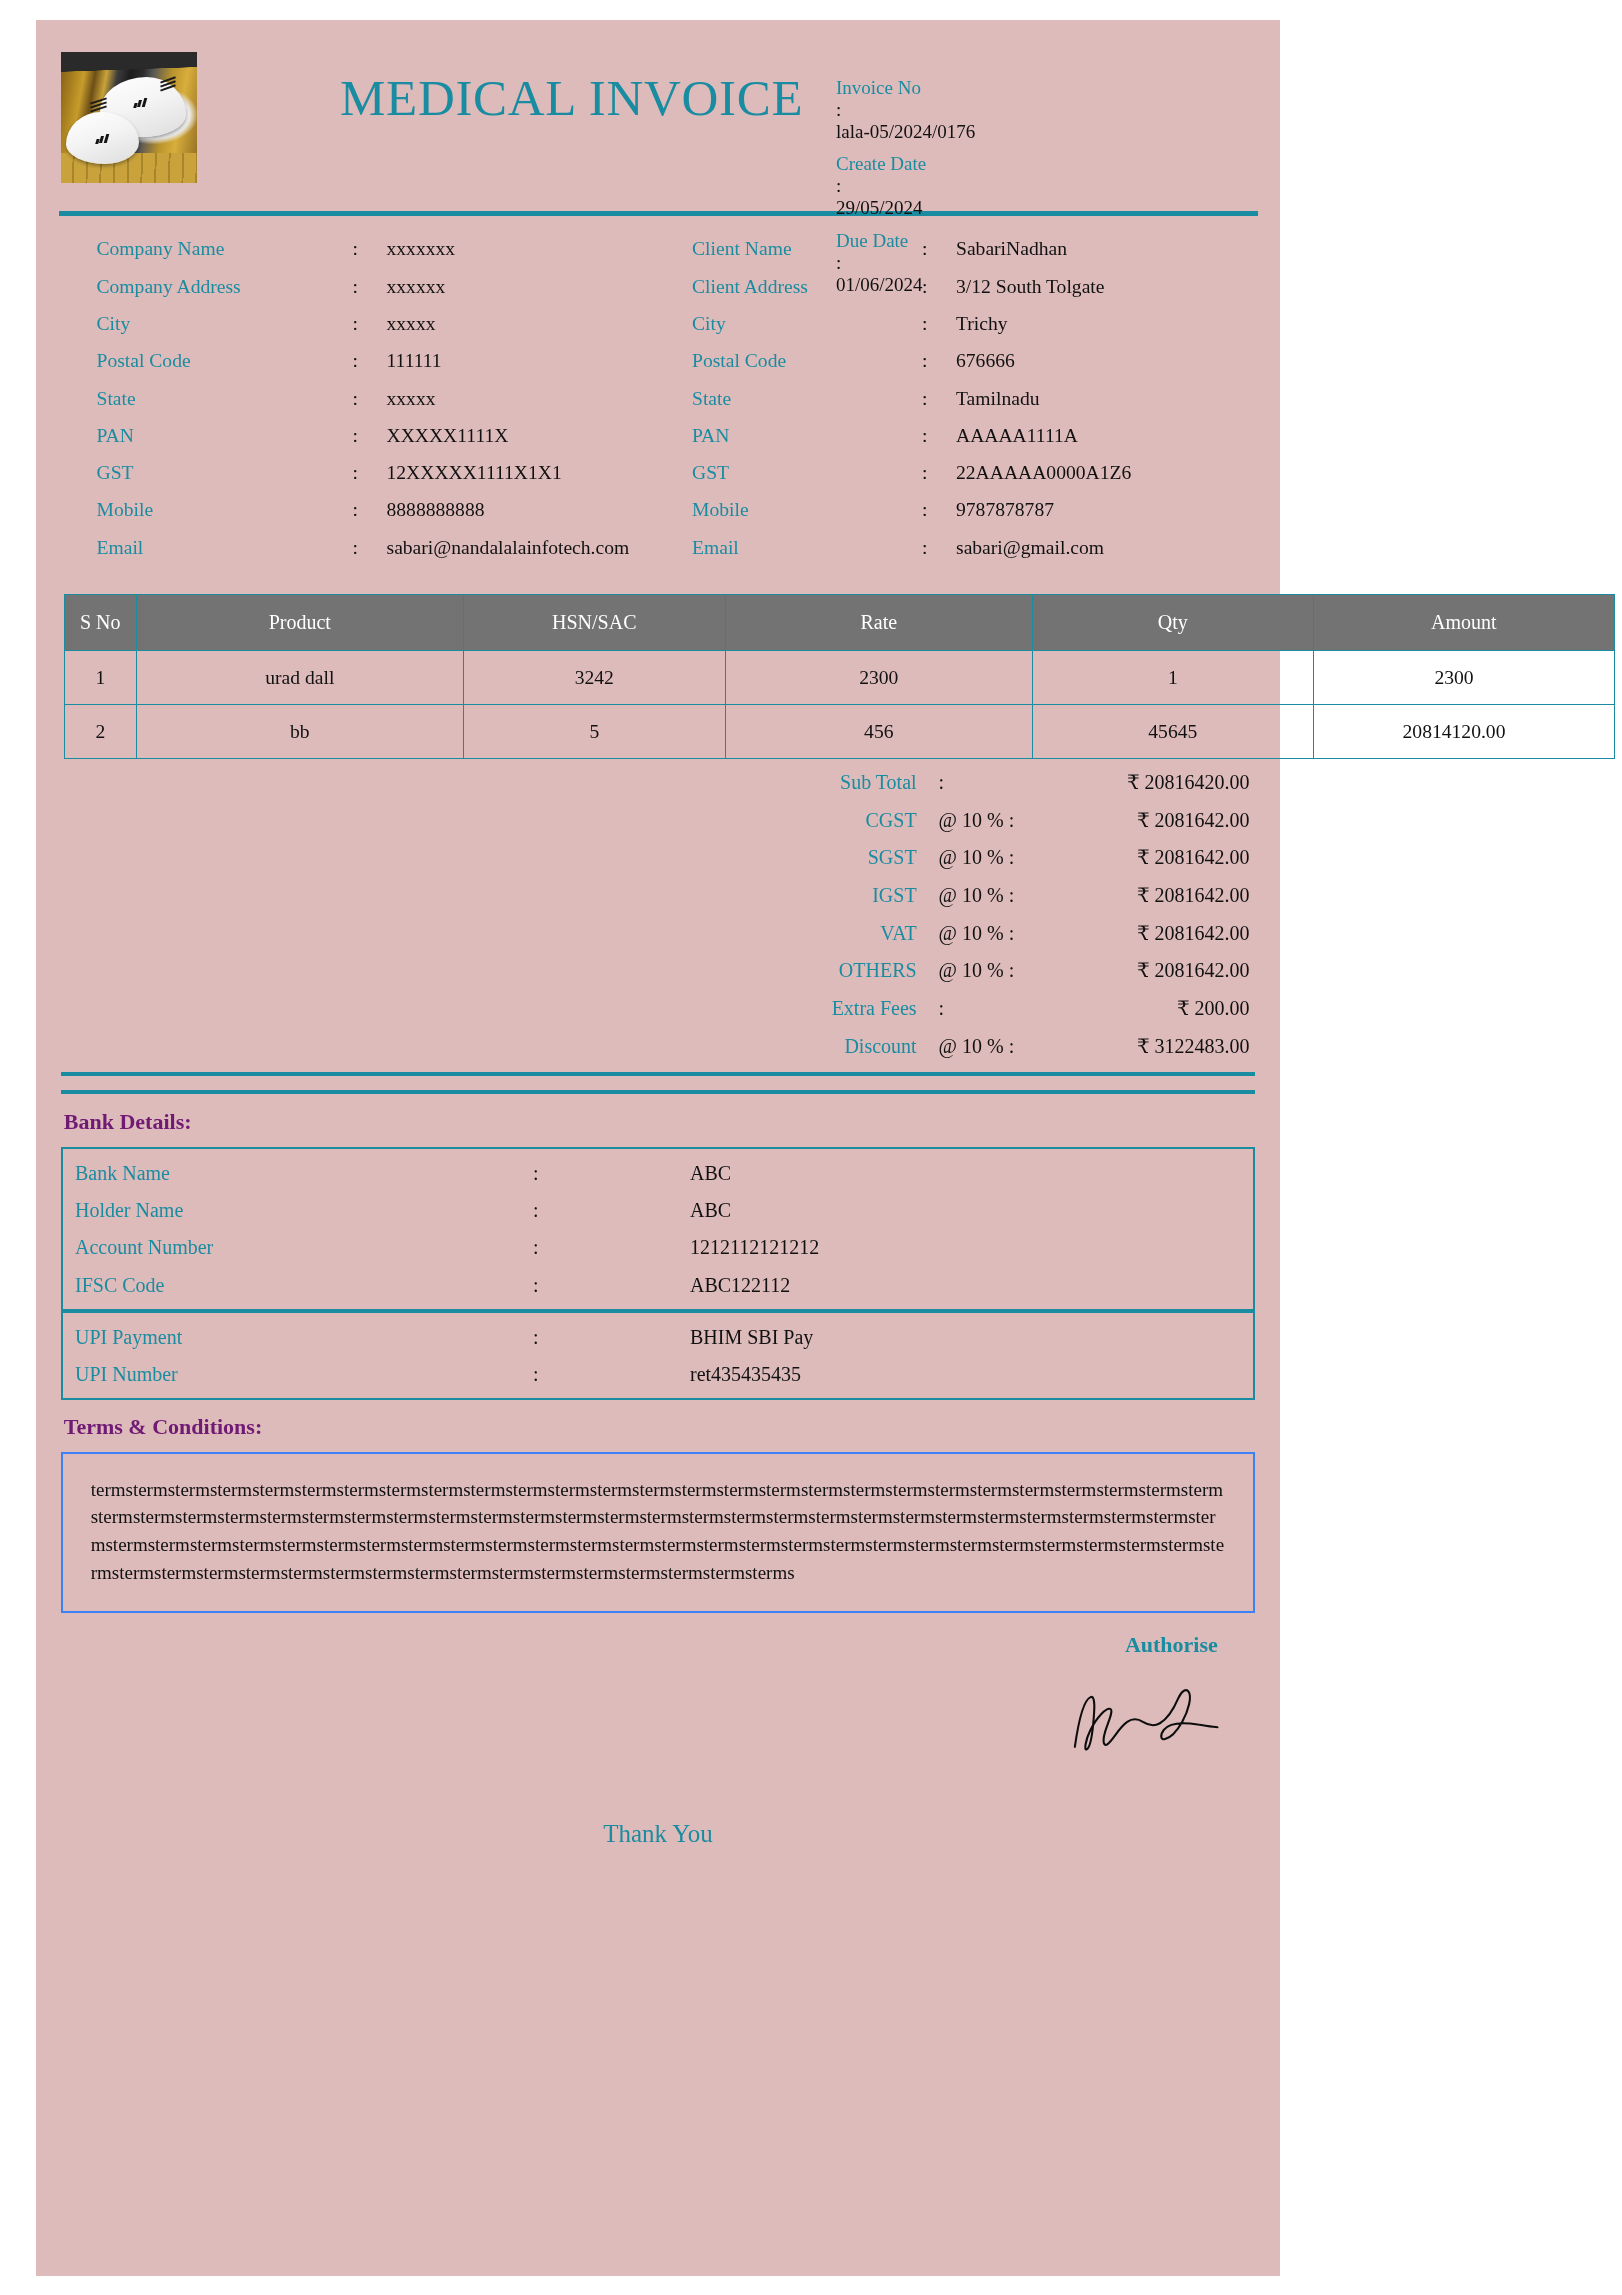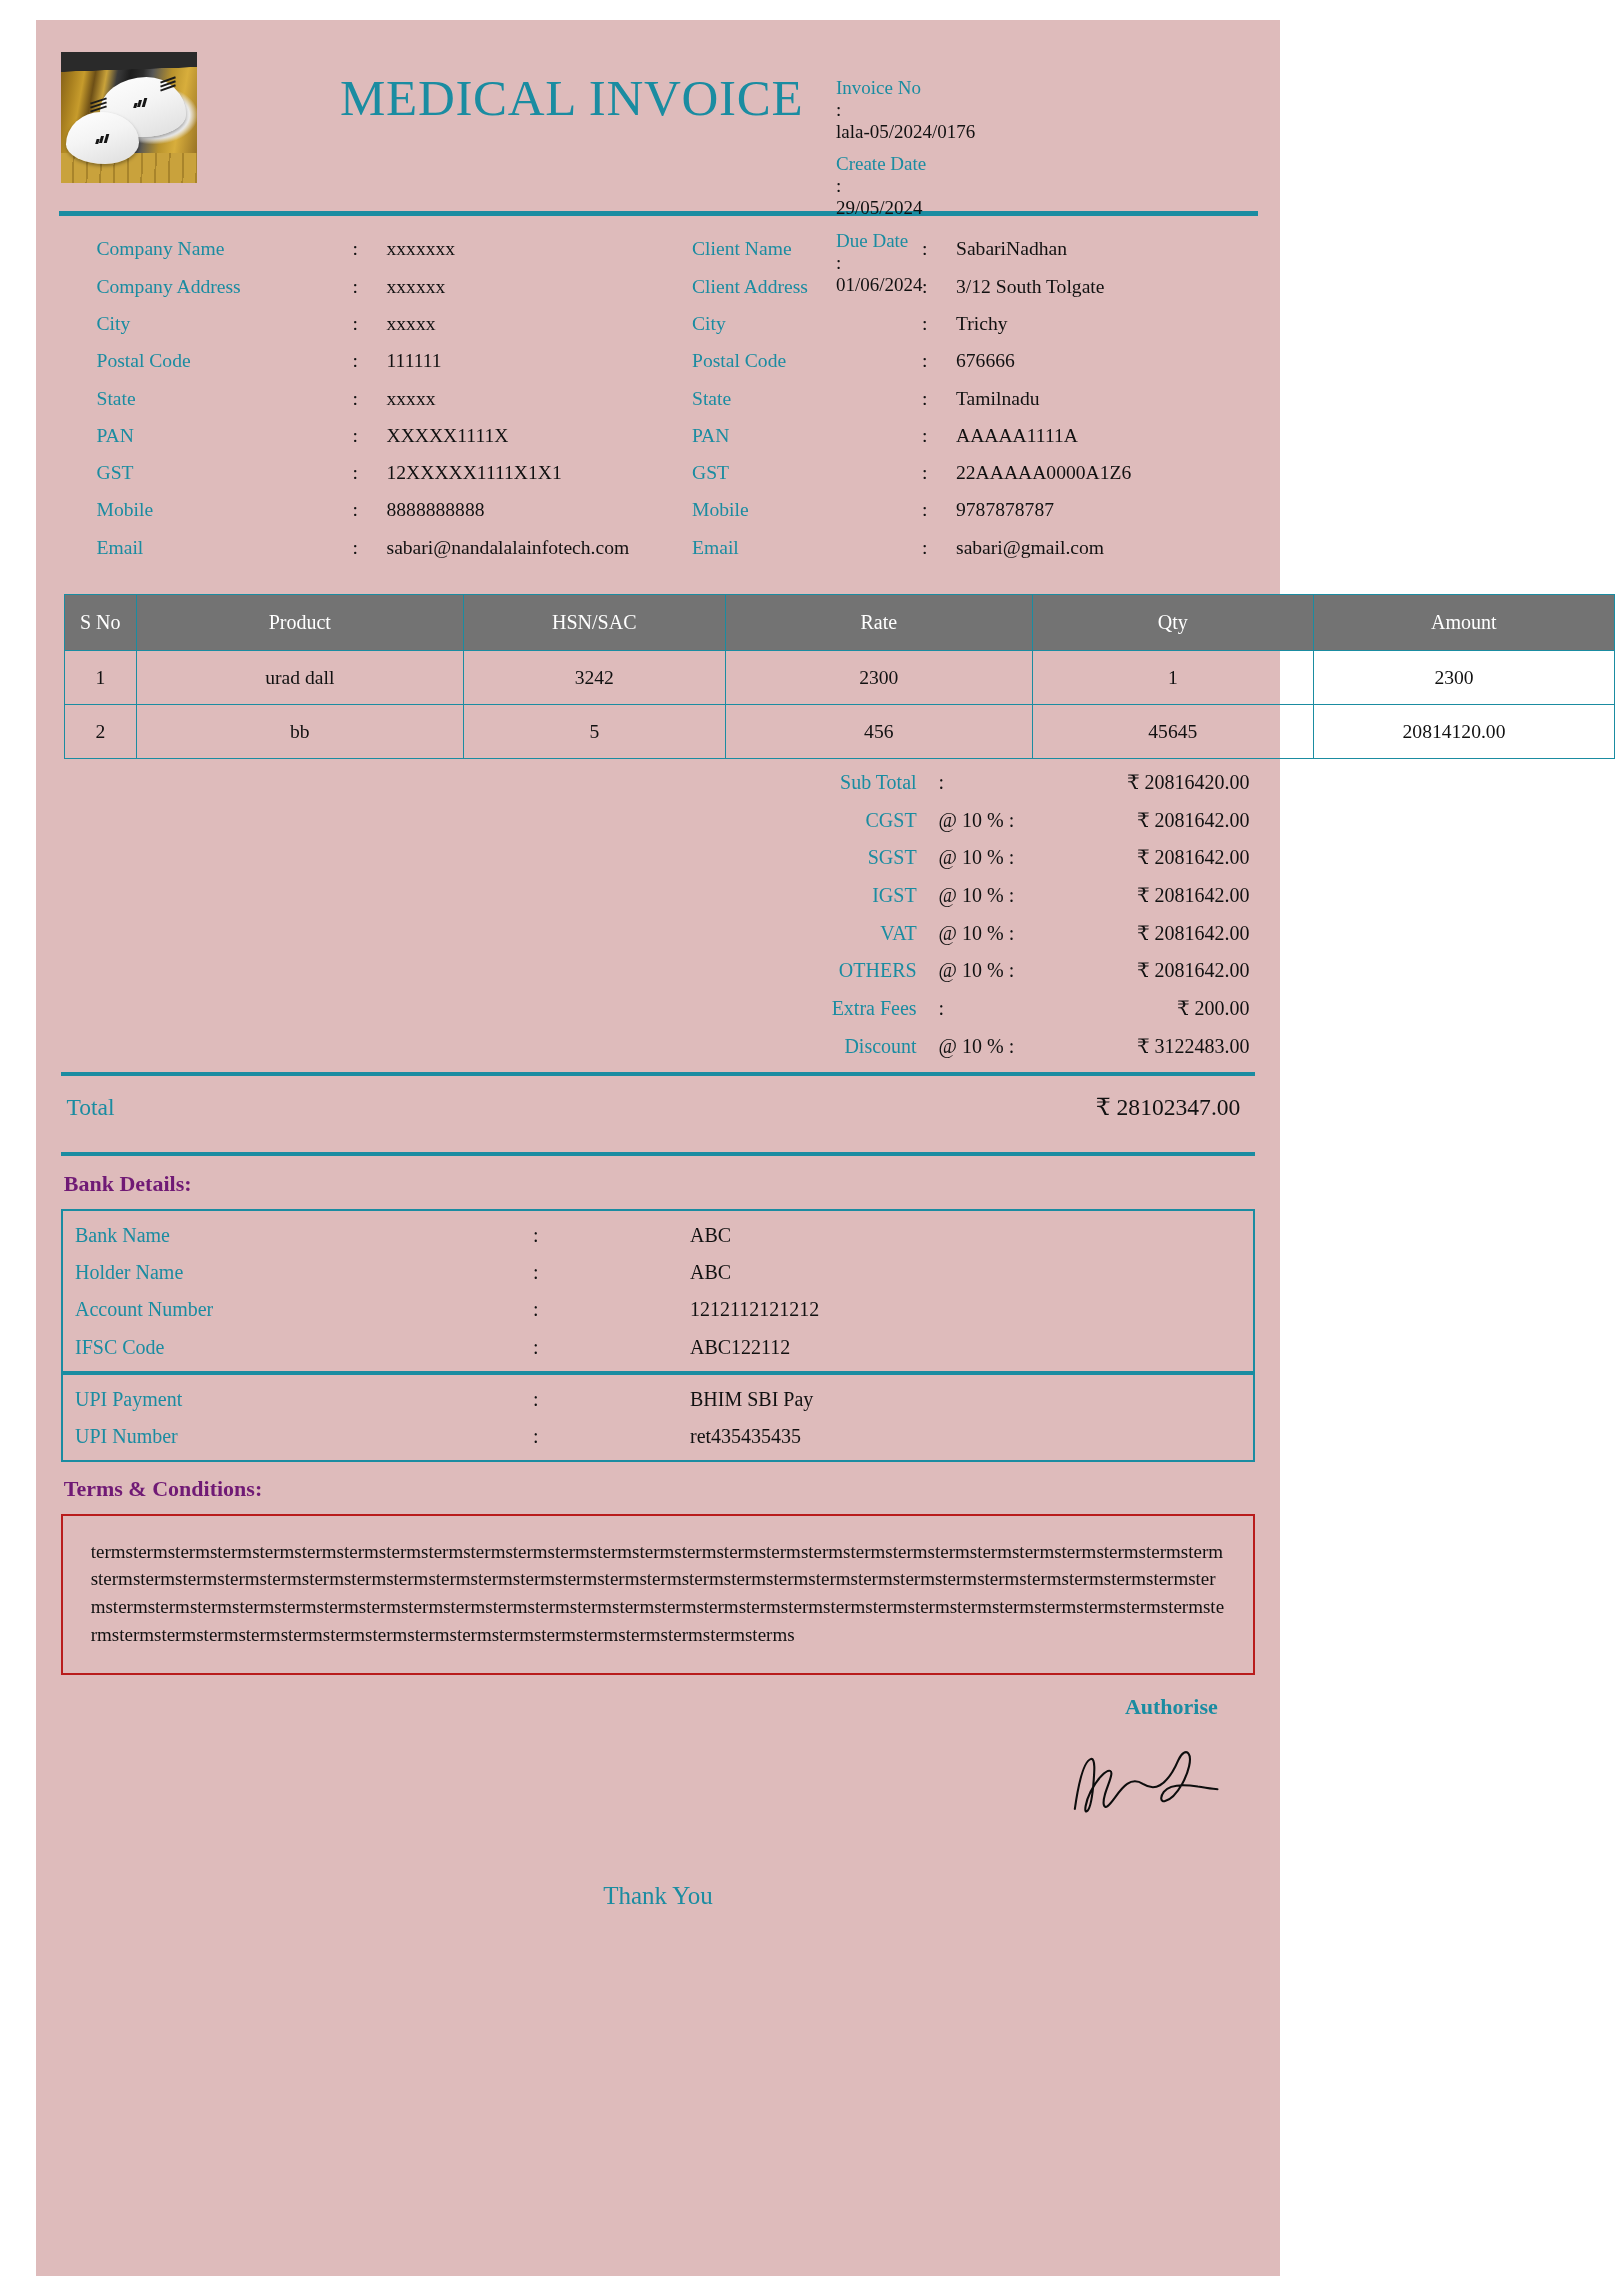--- a/index.html
+++ b/index.html
@@ -193,21 +193,21 @@
     padding: 13px 0 11.8px 0;
   }
   .b-row { display: flex; align-items: baseline; font-size: 20px; margin-bottom: 14.4px; padding-left: 11.8px; }
   .b-row:last-child { margin-bottom: 0; }
   .b-label { color: #1a8ca1; width: 458px; }
   .b-colon { width: 157px; color: #111; }
   .b-val { color: #111; }
 
   
   .terms-box {
-    border: 2px solid #b91c1c;
+    border: 2px solid #3b82f6;
     margin: 0 9.2px;
     padding: 22px 27.5px 25px 27.5px;
   }
   .terms-text {
     font-size: 19px;
     line-height: 1.45;
     color: #111;
     word-break: break-all;
     text-align: justify;
   }
@@ -470,24 +470,20 @@
           <span class="t-val">₹ 200.00</span>
         </div>
         <div class="t-row">
           <span class="t-label">Discount</span>
           <span class="t-pct">@ 10 % :</span>
           <span class="t-val">₹ 3122483.00</span>
         </div>
       </div>
 
     <div class="grand-sep"></div>
-    <div class="grand">
-      <span class="grand-label">Total</span>
-      <span class="grand-val">₹ 28102347.00</span>
-    </div>
     <div class="grand-sep"></div>
 
     <div class="sec-head">Bank Details:</div>
     <div class="box" id="bank-box">
         <div class="b-row">
           <span class="b-label">Bank Name</span>
           <span class="b-colon">:</span>
           <span class="b-val">ABC</span>
         </div>
         <div class="b-row">

